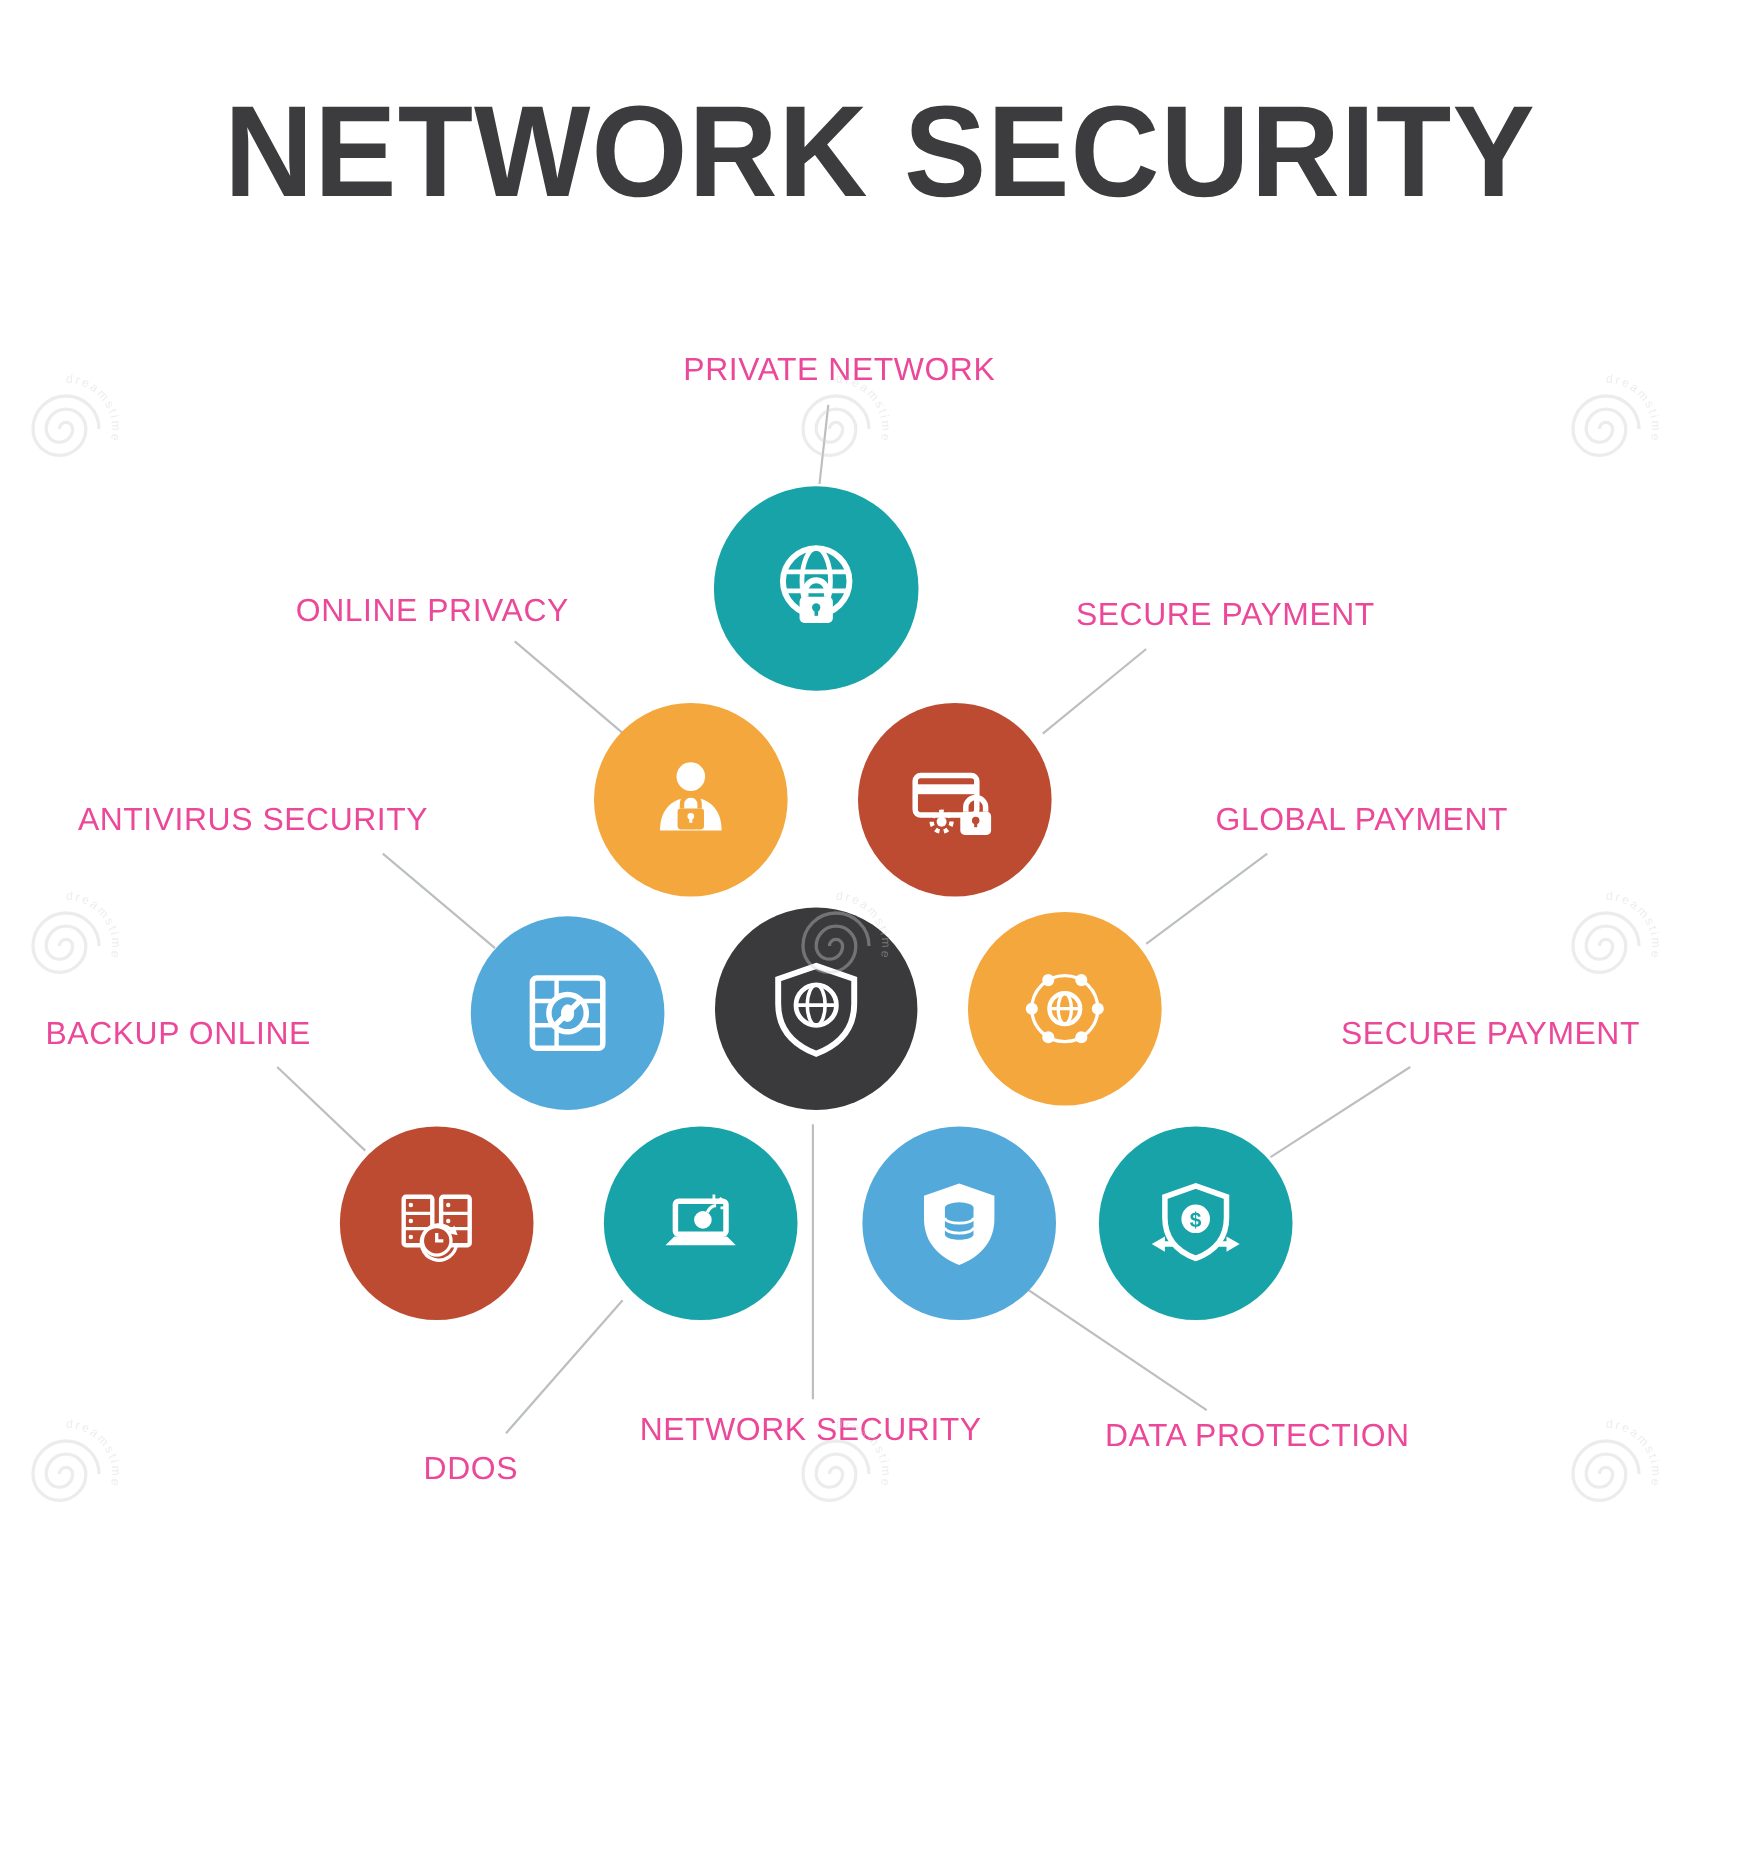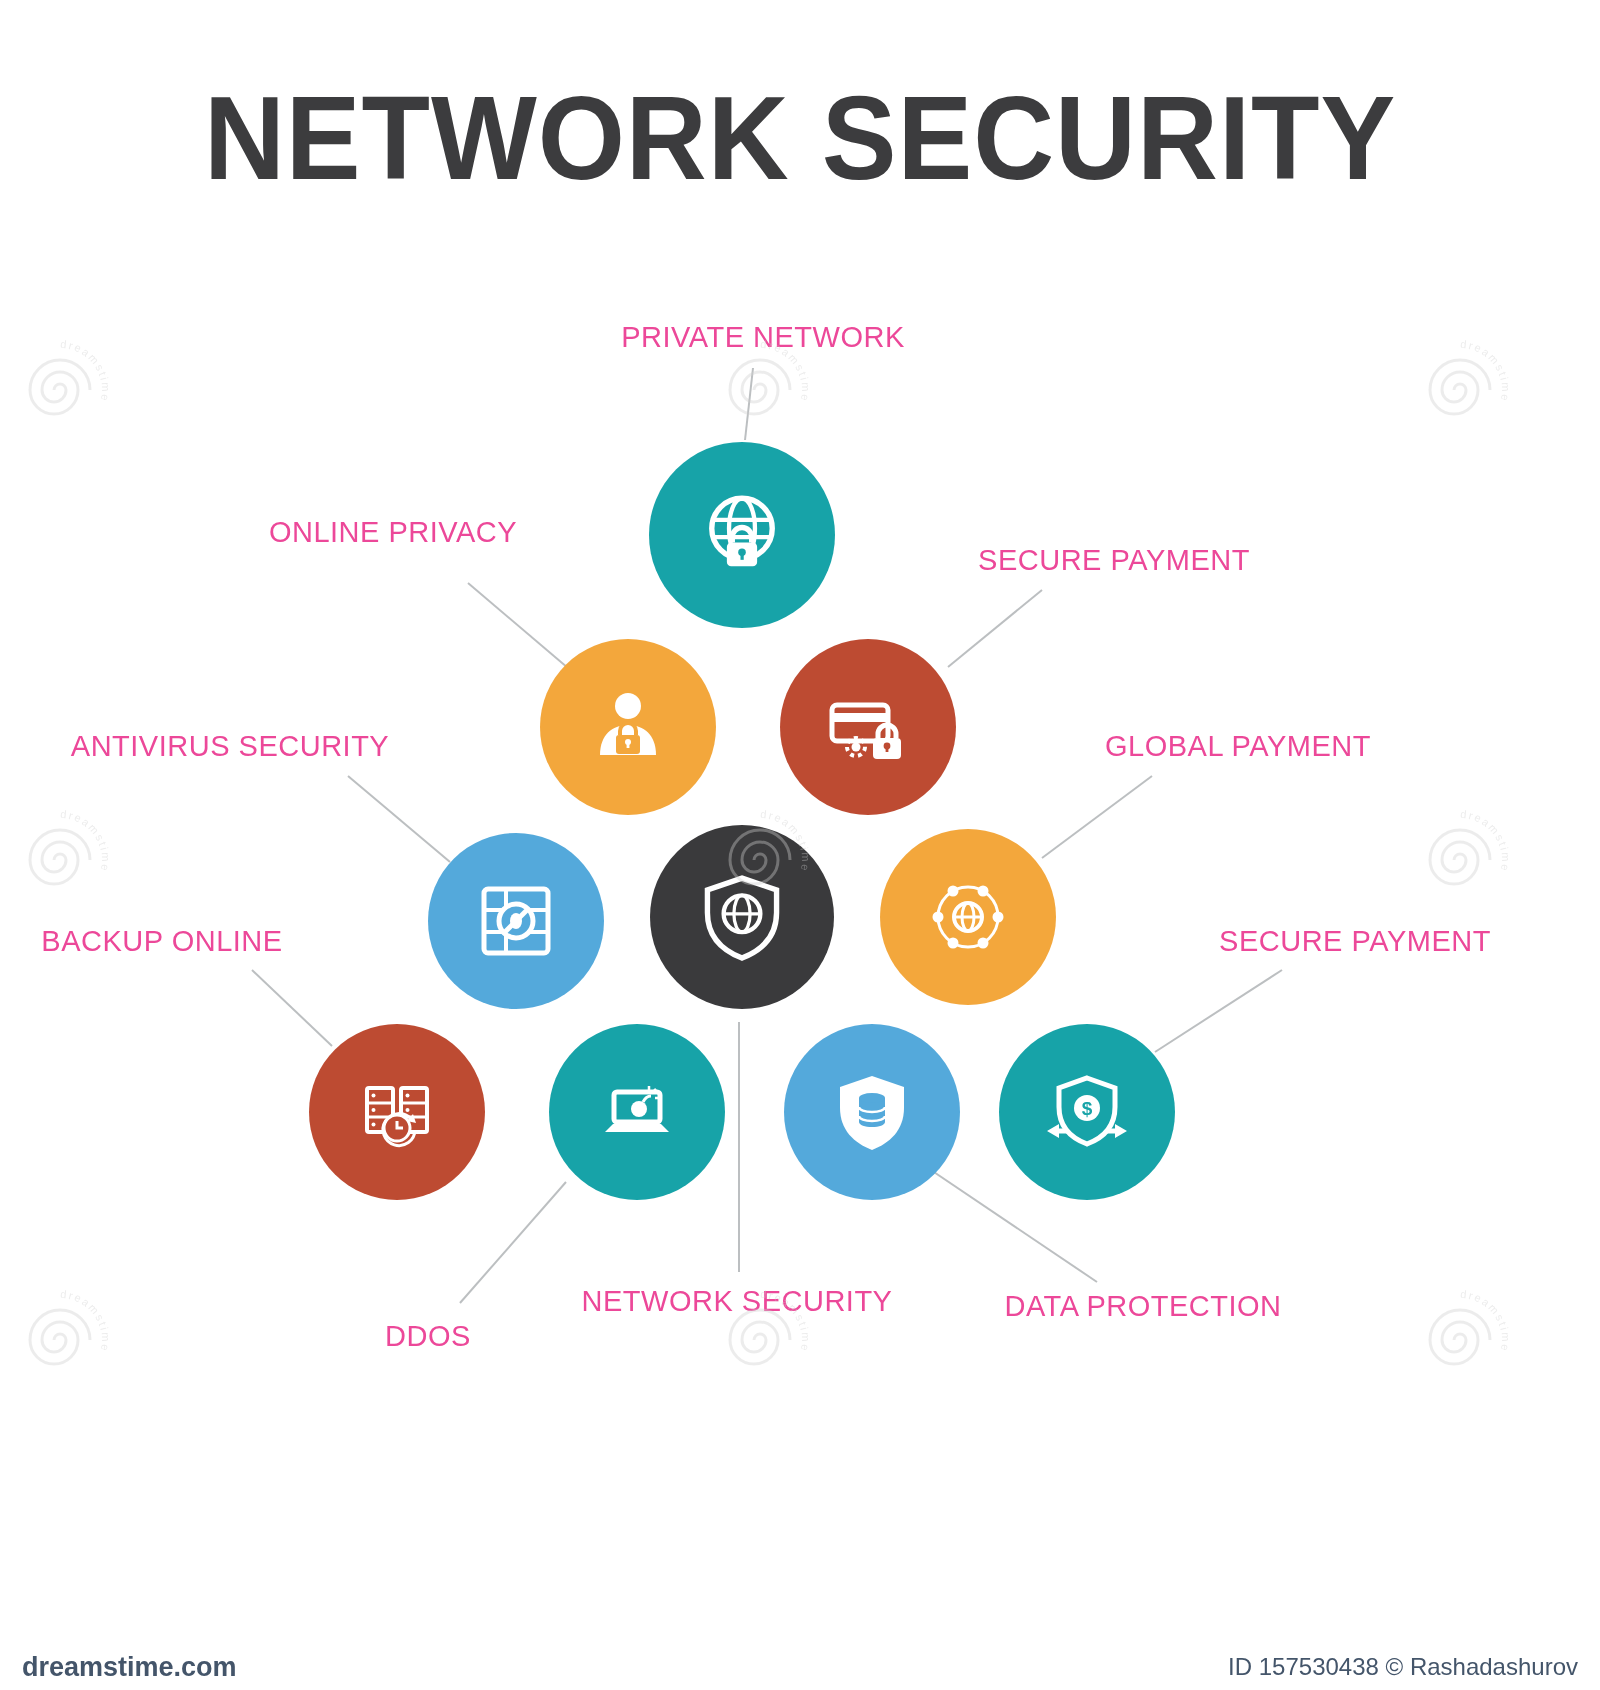--- a/index.html
+++ b/index.html
@@ -74,21 +74,21 @@
     <line x1="348" y1="776" x2="450" y2="862"></line>
     <line x1="1152" y1="776" x2="1042" y2="858"></line>
     <line x1="252" y1="970" x2="332" y2="1046"></line>
     <line x1="1282" y1="970" x2="1155" y2="1052"></line>
     <line x1="460" y1="1303" x2="566" y2="1182"></line>
     <line x1="739" y1="1272" x2="739" y2="1022"></line>
     <line x1="1097" y1="1282" x2="922" y2="1164"></line>
   </svg>
 
   <div class="label" style="left:763px;top:337px">PRIVATE NETWORK</div>
-  <div class="label" style="left:393px;top:532px">ONLINE PRIVACY</div>
+  <div class="label" style="left:393px;top:556px">ONLINE PRIVACY</div>
   <div class="label" style="left:1114px;top:560px">SECURE PAYMENT</div>
   <div class="label" style="left:230px;top:746px">ANTIVIRUS SECURITY</div>
   <div class="label" style="left:737px;top:1301px">NETWORK SECURITY</div>
   <div class="label" style="left:1238px;top:746px">GLOBAL PAYMENT</div>
   <div class="label" style="left:162px;top:941px">BACKUP ONLINE</div>
   <div class="label" style="left:428px;top:1336px">DDOS</div>
   <div class="label" style="left:1143px;top:1306px">DATA PROTECTION</div>
   <div class="label" style="left:1355px;top:941px">SECURE PAYMENT</div>
 
   <div class="node big" style="left: 649px; top: 442px; width: 186px; height: 186px; background: rgb(23, 163, 168); color: rgb(23, 163, 168);">
@@ -266,18 +266,14 @@
     <text font-size="11" fill="#cfcfcf" letter-spacing="2"><textPath href="#wm8">dreamstime</textPath></text>
   </svg>
   <svg class="wm" style="left:1400px;top:1280px" viewBox="0 0 120 120">
     <defs>
         <path id="wm9" d="M60 18 a42 42 0 1 1 -0.1 0" fill="none"></path>
       </defs>
     <path d="M54 60 a6 6 0 1 1 12 0 a12 12 0 1 1 -24 0 a18 18 0 1 1 36 0 a24 24 0 1 1 -48 0 a30 30 0 1 1 60 0" fill="none" stroke="#cfcfcf" stroke-width="3"></path>
     <text font-size="11" fill="#cfcfcf" letter-spacing="2"><textPath href="#wm9">dreamstime</textPath></text>
   </svg>
 
-  <div class="footer">
-    <span class="site">dreamstime.com</span>
-    <span class="credit">ID 157530438 © Rashadashurov</span>
-  </div>
 
 </div>
 
 </body></html>

